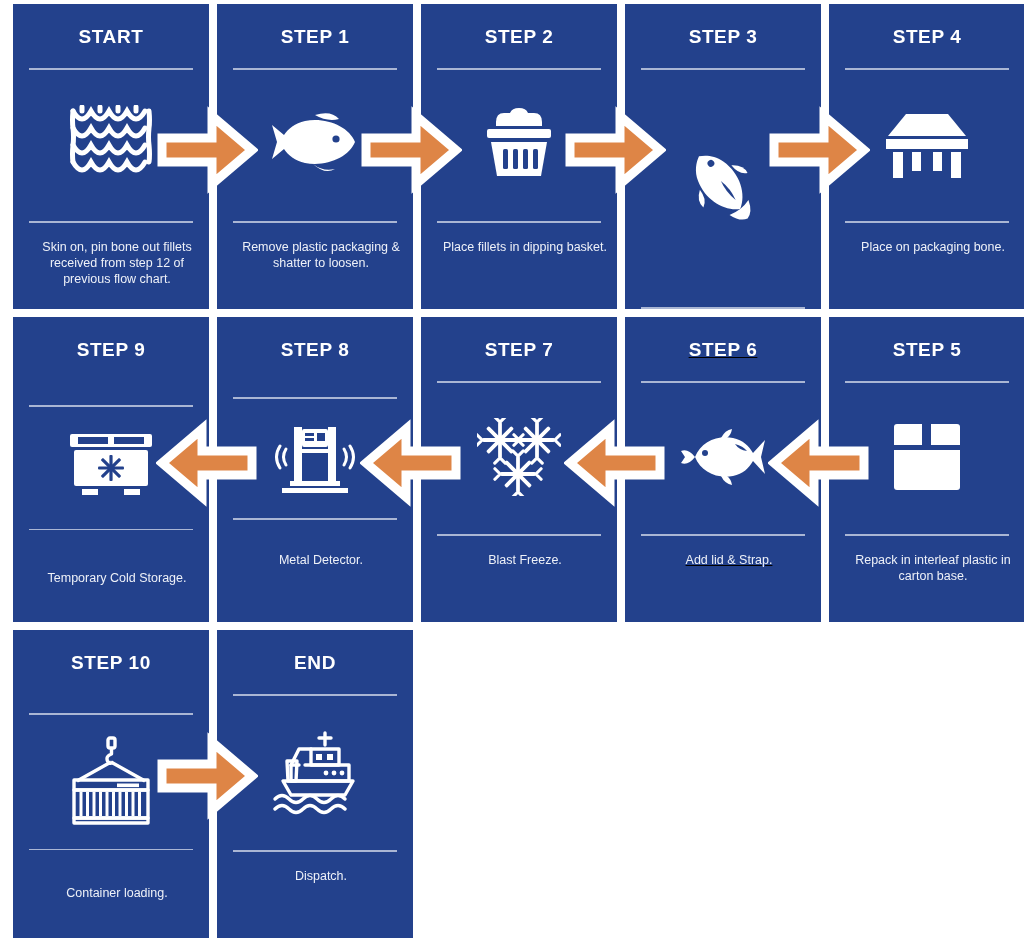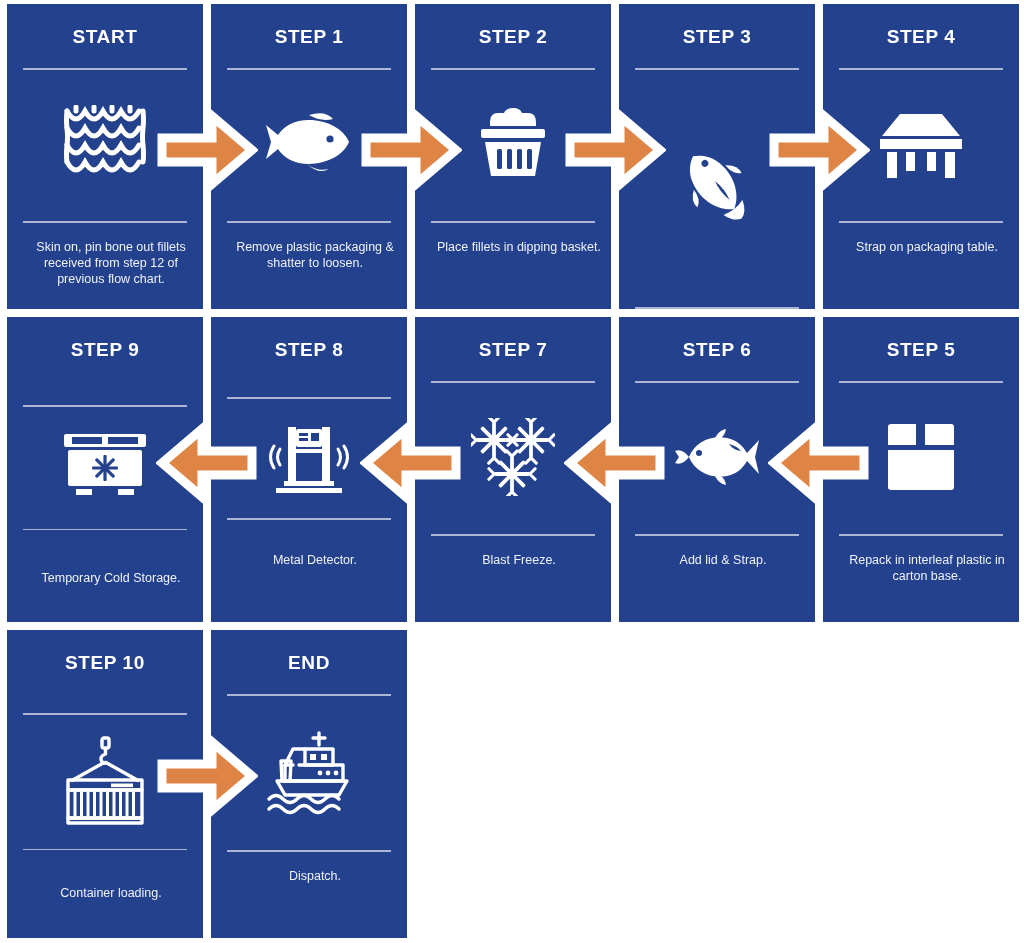--- a/index.html
+++ b/index.html
@@ -11,20 +11,21 @@
   }
   #board{position:relative;width:1024px;height:943px;}
 
   .card{
     position:absolute;
     background:#23418C;
     box-sizing:border-box;
     display:flex;
     flex-direction:column;
     align-items:center;
+    margin-left:6px;
   }
   .card-title{
     color:#ffffff;
     font-size:19px;
     font-weight:bold;
     letter-spacing:.6px;
     line-height:22px;
     margin-top:22px;
     text-align:center;
     width:100%;
@@ -181,21 +182,21 @@
             <rect x="11" y="44" width="10" height="26"></rect>
             <rect x="30" y="44" width="9" height="19"></rect>
             <rect x="51" y="44" width="9" height="19"></rect>
             <rect x="69" y="44" width="10" height="26"></rect>
           </g>
         </svg>
       </span>
     </div>
     <div class="rule bottom"></div>
     <div class="desc-wrap">
-      <div class="desc">Strap on packaging table.</div>
+      <div class="desc">Place on packaging bone.</div>
     </div>
   </div>
 
   <div class="card" style="left:7px;top:317px;width:196px;height:305px;gap:24px;">
     <div class="card-title">STEP 9</div>
     <div class="rule top"></div>
     <div class="icon-area">
       <span>
         <svg width="86" height="70" viewBox="0 0 86 70">
           <g fill="#ffffff">
@@ -299,21 +300,21 @@
           </g>
         </svg>
       </span>
     </div>
     <div class="rule bottom"></div>
     <div class="desc-wrap">
       <div class="desc">Blast Freeze.</div>
     </div>
   </div>
 
-  <div class="card" style="left:619px;top:317px;width:196px;height:305px;">
+  <div class="card" style="left:619px;top:317px;width:196px;height:305px;text-decoration:underline;">
     <div class="card-title">STEP 6</div>
     <div class="rule top"></div>
     <div class="icon-area">
       <span>
         <svg width="92" height="62" viewBox="0 0 92 62">
           <g fill="#ffffff">
             <path d="M18 31 C24 16 40 9 56 12 C66 14 72 20 76 27 L88 14 L84 31 L88 48 L76 35 C72 42 66 48 56 50 C40 53 24 46 18 31 Z"></path>
             <path d="M18 31 q-7 -9 -14 -6 q4 6 4 6 q0 0 -4 6 q7 3 14 -6 Z"></path>
             <path d="M44 12 q4 -8 11 -9 q-1 6 -5 9 Z"></path>
             <path d="M44 50 q4 8 11 9 q-1 -6 -5 -9 Z"></path>

